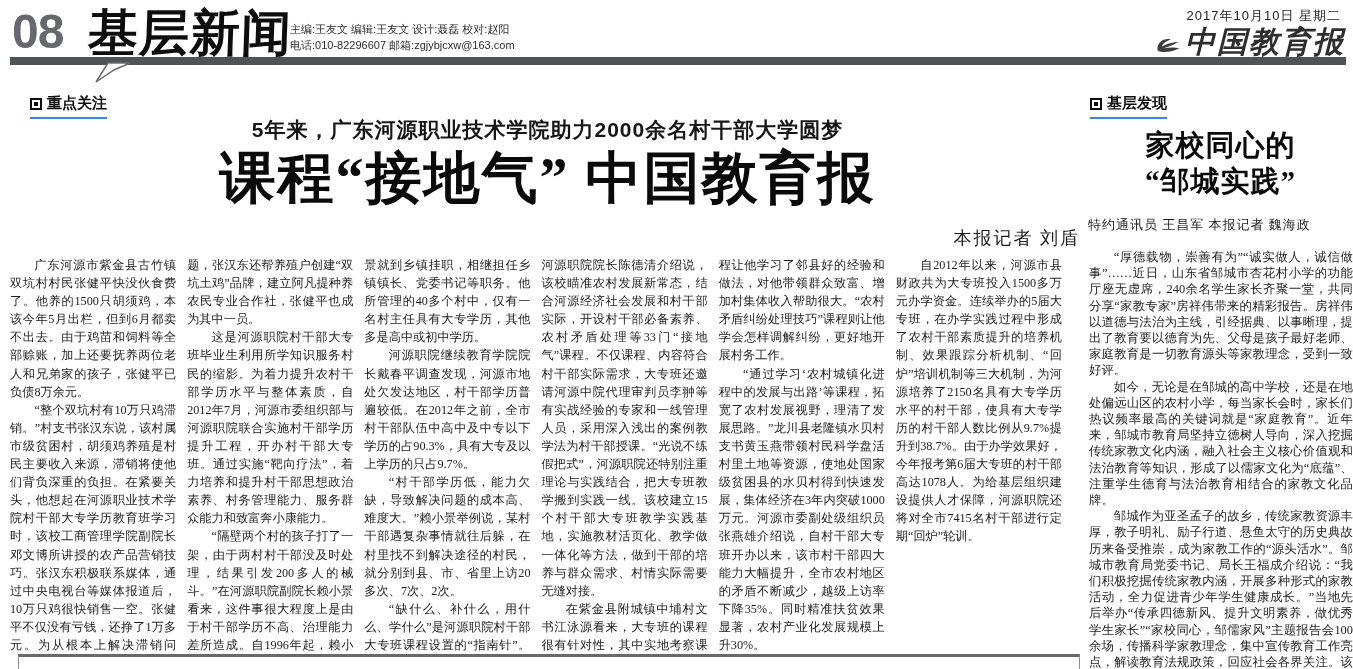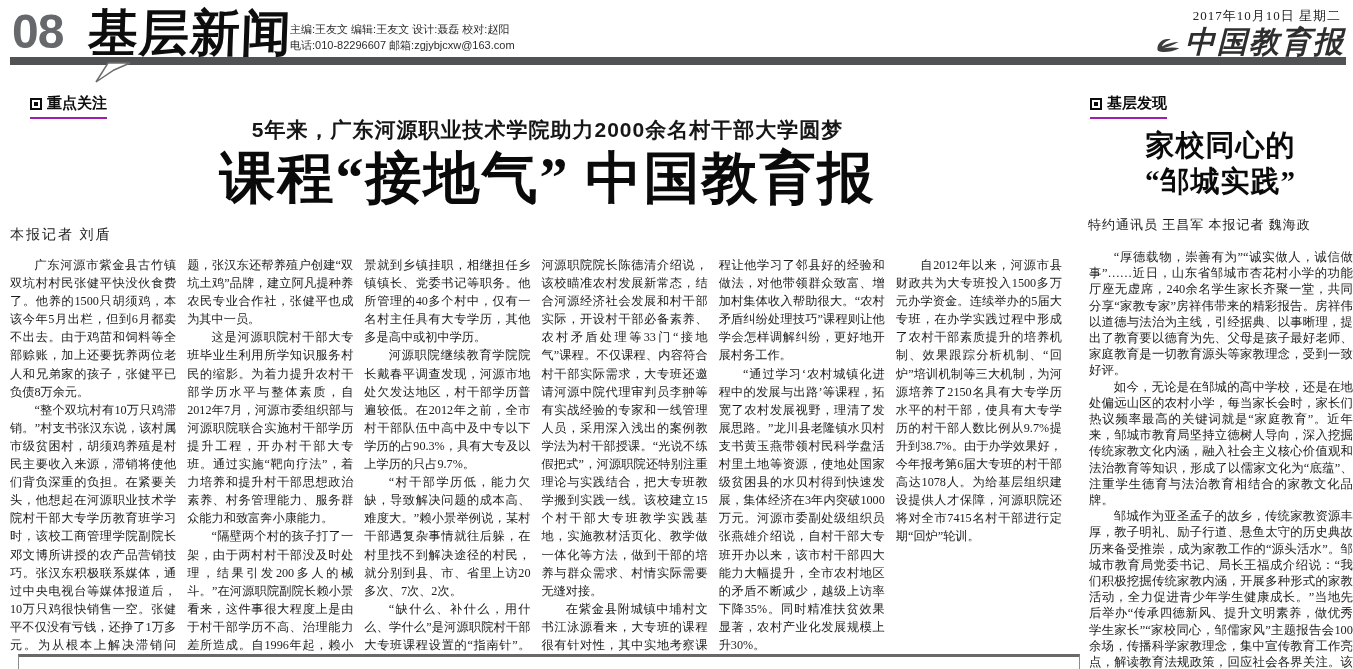--- a/index.html
+++ b/index.html
@@ -21,62 +21,62 @@
     font-size:50px; font-weight:900; color:#0d0d0d; letter-spacing:1px;
     transform:skewX(-2deg);
   }
   .staff {
     position:absolute; left:290px; top:21px;
     font-family:"Liberation Sans","DejaVu Sans",sans-serif;
     font-size:11px; line-height:16px; color:#2b2b2b; white-space:nowrap;
   }
   .date-line {
     position:absolute; right:12px; top:7px; text-align:right;
-    font-family:Liberation Serif, serif;
+    font-family:Liberation Sans, sans-serif;
     font-size:13px; color:#222; letter-spacing:1px;
   }
   .brand {
     position:absolute; right:8px; top:22px;
     display:flex; align-items:flex-end; gap:3px;
     font-size:30px; font-weight:700; font-style:italic; color:#2e2e2e;
     letter-spacing:2px; white-space:nowrap;
   }
   .mast-bar {
     position:absolute; left:10px; top:57px; width:1336px; height:8px;
     background:#515254;
   }
   .mast-notch { position:absolute; left:94px; top:62px; width:40px; height:22px; }
   
   .label {
     position:absolute; display:inline-flex; align-items:center; gap:5px;
     font-family:"Liberation Sans","DejaVu Sans",sans-serif;
     font-size:15px; font-weight:700; color:#0d0d0d;
-    border-bottom:2px solid #a21caf; padding-bottom:4px; white-space:nowrap;
+    border-bottom:2px solid #3b82f6; padding-bottom:4px; white-space:nowrap;
   }
   .sq {
     width:12px; height:12px; border:2px solid #0d0d0d;
     display:inline-flex; align-items:center; justify-content:center; flex:0 0 auto;
   }
   .sq::before { content:""; width:4px; height:4px; background:#0d0d0d; }
   .label-main { left:30px; top:94px; }
   .label-side { left:1090px; top:94px; }
   
   .kicker {
     position:absolute; left:10px; top:116px; width:1075px; text-align:center;
     font-family:"Liberation Sans","DejaVu Sans",sans-serif;
     font-size:21px; font-weight:700; color:#161616; letter-spacing:1px;
   }
   .main-title {
     position:absolute; left:10px; top:141px; width:1075px; text-align:center;
     font-size:56px; font-weight:900; color:#0a0a0a; letter-spacing:2px;
     font-family:"Liberation Serif","DejaVu Serif",serif;
   }
   .main-byline {
-    position:absolute; left:10px; top:226px; width:1070px; text-align:left;
-    font-size:14px; color:#1c1c1c; letter-spacing:2px;
+    position:absolute; left:10px; top:226px; width:1070px; text-align:right;
+    font-size:18px; color:#1c1c1c; letter-spacing:2px;
   }
   
   .main-body {
     position:absolute; left:10px; top:256px; width:1052px; height:401px;
     column-count:6; column-gap:11px; column-fill:auto; overflow:hidden;
     font-size:12.2px; line-height:18.1px; text-align:justify; color:#1c1c1c;
   }
   .main-body p, .side-body p { text-indent:2em; margin:0; }
   .bottom-box {
     position:absolute; left:18px; top:654px; width:1062px; height:16px;

